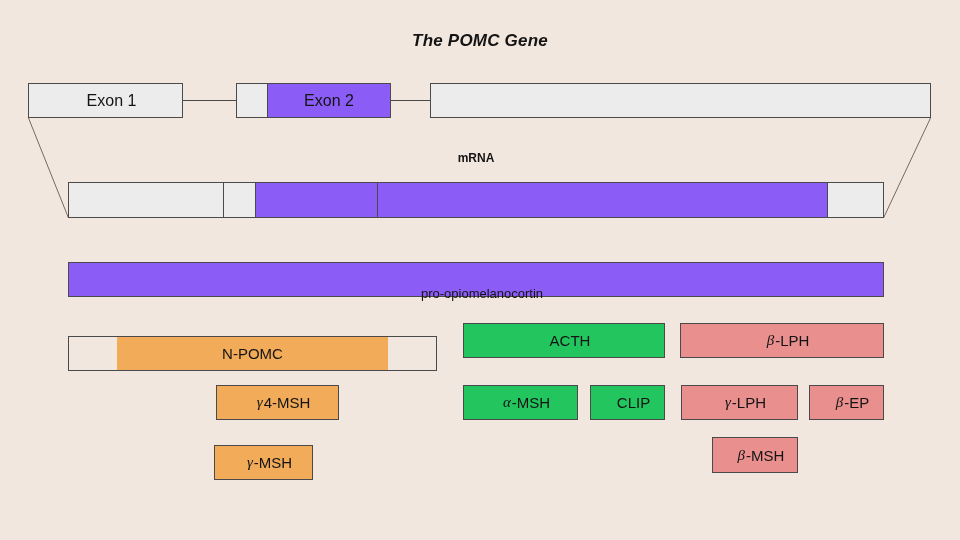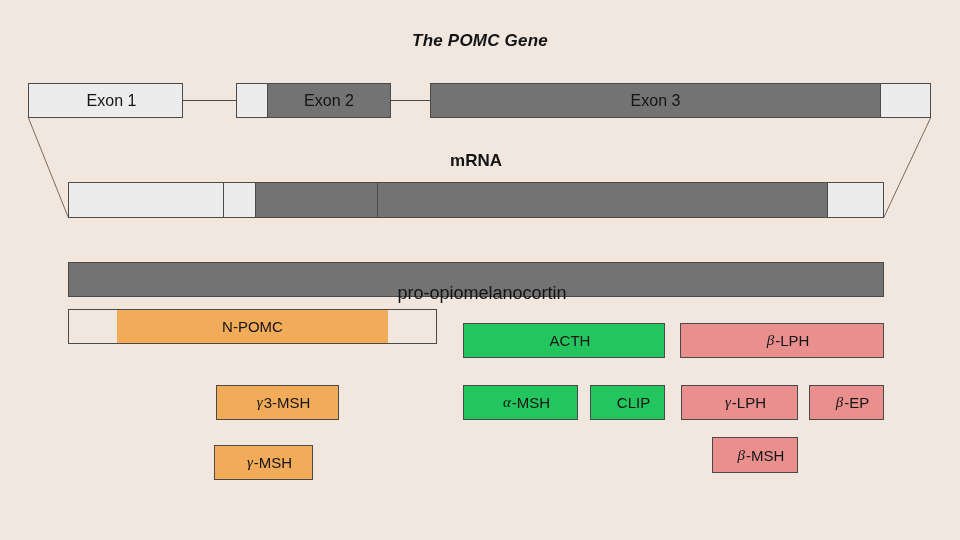--- a/index.html
+++ b/index.html
@@ -8,41 +8,41 @@
     background:#f2e7de;
     font-family:"Liberation Sans",sans-serif;
     color:#141414;
   }
   .title{
     position:absolute;top:31px;left:0;width:960px;text-align:center;
     font-size:17px;font-weight:bold;letter-spacing:.2px;font-style:italic;
   }
   .mrna-title{
     position:absolute;top:151px;left:68px;width:816px;text-align:center;
-    font-size:17px;font-weight:bold;
+    font-size:12px;font-weight:bold;
   }
   .box,.group{
     position:absolute;box-sizing:border-box;border:1px solid #4a4a4a;
     display:flex;align-items:center;justify-content:center;
     font-size:15px;
     padding-left:12px;
   }
   .group{padding:0;}
   .seg{
     box-sizing:border-box;height:100%;border-right:1px solid #4a4a4a;
     display:flex;align-items:center;justify-content:center;font-size:15px;
   }
   .seg:last-child{border-right:none;}
-  .teal{background:#737373}
+  .teal{background:#8b5cf6}
   .grey{background:#ececec}
   .orange{background:#f2ab58}
   .mauve{background:#22c55e}
   .salmon{background:#e98f8e}
   .flex1{flex:1}
-  .precursor-label{font-size:18px;margin-top:27px;}
+  .precursor-label{font-size:13px;margin-top:27px;}
   .exon-label{font-size:16px;}
   .greek{font-style:italic;font-family:"Liberation Serif",serif;font-size:15px;padding-right:1px;}
   svg.lines{position:absolute;top:0;left:0;pointer-events:none;}
 </style>
 </head>
 <body>
 
 <div class="title">The POMC Gene</div>
 
 <svg class="lines" width="960" height="540">
@@ -57,58 +57,55 @@
 </div>
 
 <div class="group" style="left:236px;top:83px;width:155px;height:35px;">
   <div class="seg grey" style="width:31px;"></div>
   <div class="seg teal flex1">
     <span class="exon-label">Exon 2</span>
   </div>
 </div>
 
 <div class="group" style="left:430px;top:83px;width:501px;height:35px;">
-  <div class="seg teal" style="width:450px;">
-    <span class="exon-label">Exon 3</span>
-  </div>
   <div class="seg grey flex1"></div>
 </div>
 
 <div class="mrna-title">mRNA</div>
 
 <div class="group" style="left:68px;top:182px;width:816px;height:36px;">
   <div class="seg grey" style="width:155px;"></div>
   <div class="seg grey" style="width:32px;"></div>
   <div class="seg teal" style="width:122px;"></div>
   <div class="seg teal" style="width:450px;"></div>
   <div class="seg grey flex1"></div>
 </div>
 
 <div class="box teal" style="left:68px;top:262px;width:816px;height:35px;">
   <span class="precursor-label">pro-opiomelanocortin</span>
 </div>
 
-<div class="group" style="left:68px;top:309px;width:369px;height:35px;">
+<div class="group" style="left:68px;top:336px;width:369px;height:35px;">
   <div class="seg orange" style="width:271px;">
     <span>N-POMC</span>
   </div>
 </div>
 
 <div class="box mauve" style="left:463px;top:323px;width:202px;height:35px;">
   <span>ACTH</span>
 </div>
 
 <div class="box salmon" style="left:680px;top:323px;width:204px;height:35px;">
   <span class="greek">β</span>
     <span>-LPH</span>
 </div>
 
 <div class="box orange" style="left:216px;top:385px;width:123px;height:35px;">
   <span class="greek">γ</span>
-    <span>3-MSH</span>
+    <span>4-MSH</span>
 </div>
 
 <div class="box mauve" style="left:463px;top:385px;width:115px;height:35px;">
   <span class="greek">α</span>
     <span>-MSH</span>
 </div>
 
 <div class="box mauve" style="left:590px;top:385px;width:75px;height:35px;text-align:right;">
   <span>CLIP</span>
 </div>

